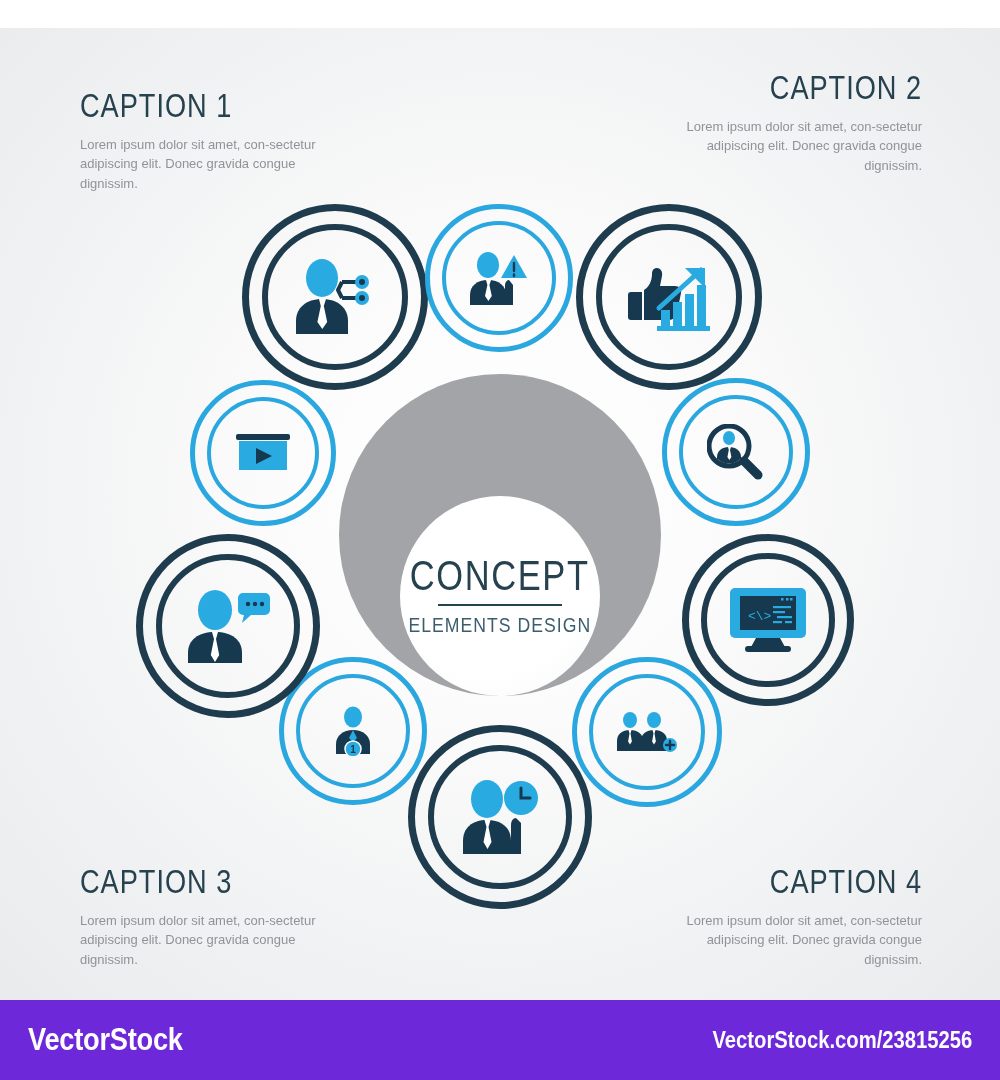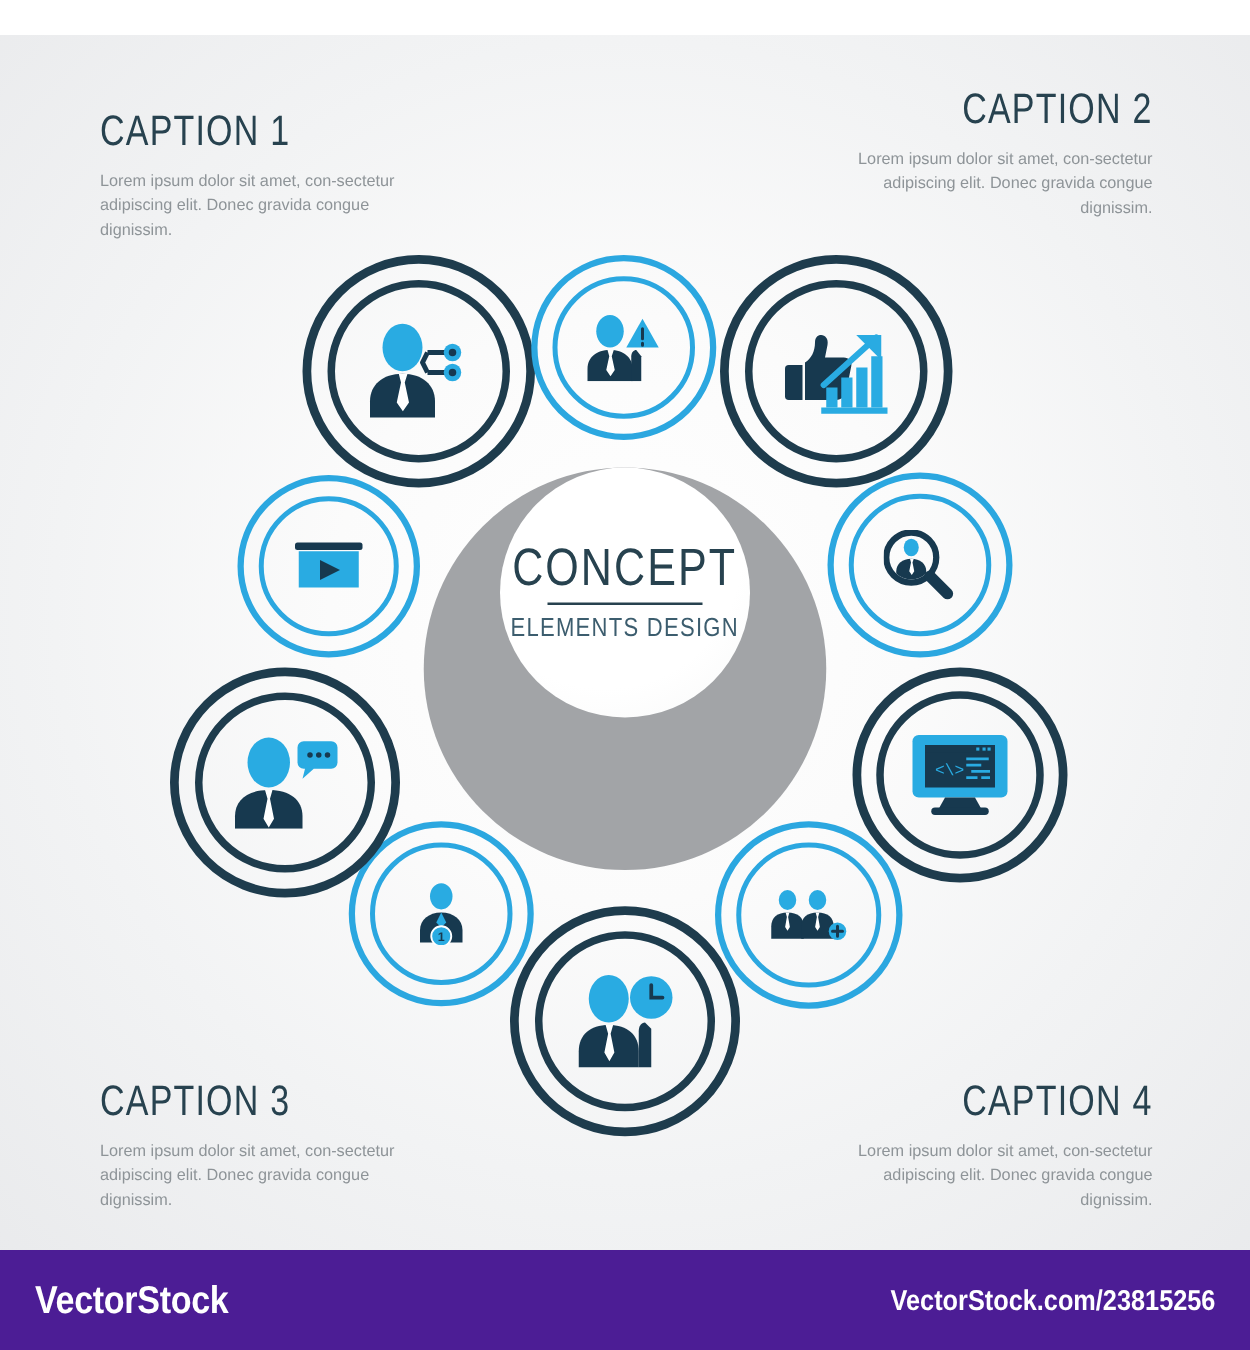--- a/index.html
+++ b/index.html
@@ -46,21 +46,21 @@
   #cap1{left:80px; top:60px;}
   #cap2{right:78px; top:42px;}
   #cap3{left:80px; top:836px;}
   #cap4{right:78px; top:836px;}
 
   
   .hub{
     position:absolute;left:339px;top:346px;
     width:322px;height:322px;border-radius:50%;
     background:#a2a4a7;
-    display:flex;align-items:flex-start;justify-content:center;
+    display:flex;align-items:flex-end;justify-content:center;
   }
   .hub-inner{
     width:200px;height:200px;border-radius:50%;
     background:radial-gradient(circle at 42% 34%, #ffffff 0%, #ffffff 62%, #f7f8f8 100%);
     display:flex;flex-direction:column;align-items:center;justify-content:center;
   }
   .hub-title{
     font-family:"Liberation Sans Narrow","Liberation Sans",sans-serif;
     font-size:42px;color:#27424f;letter-spacing:2px;
     transform:scaleX(0.82);
@@ -121,21 +121,21 @@
   #node9{width:184px;height:184px;}
   #node2{width:148px;height:148px;}
   #node4{width:148px;height:148px;}
   #node6{width:150px;height:150px;}
   #node8{width:148px;height:148px;}
   #node10{width:146px;height:146px;}
 
   
   .footer{
     position:absolute;left:0;top:1000px;
-    width:1000px;height:80px;background:#4c1d95;
+    width:1000px;height:80px;background:#6d28d9;
     display:flex;align-items:center;
   }
   .wm-left{
     position:absolute;left:28px;
     color:#ffffff;font-size:31px;font-weight:700;
     font-family:"Liberation Sans Narrow","Liberation Sans",sans-serif;
     transform:scaleX(0.88);transform-origin:left center;
     letter-spacing:-0.3px;
   }
   .wm-right{

